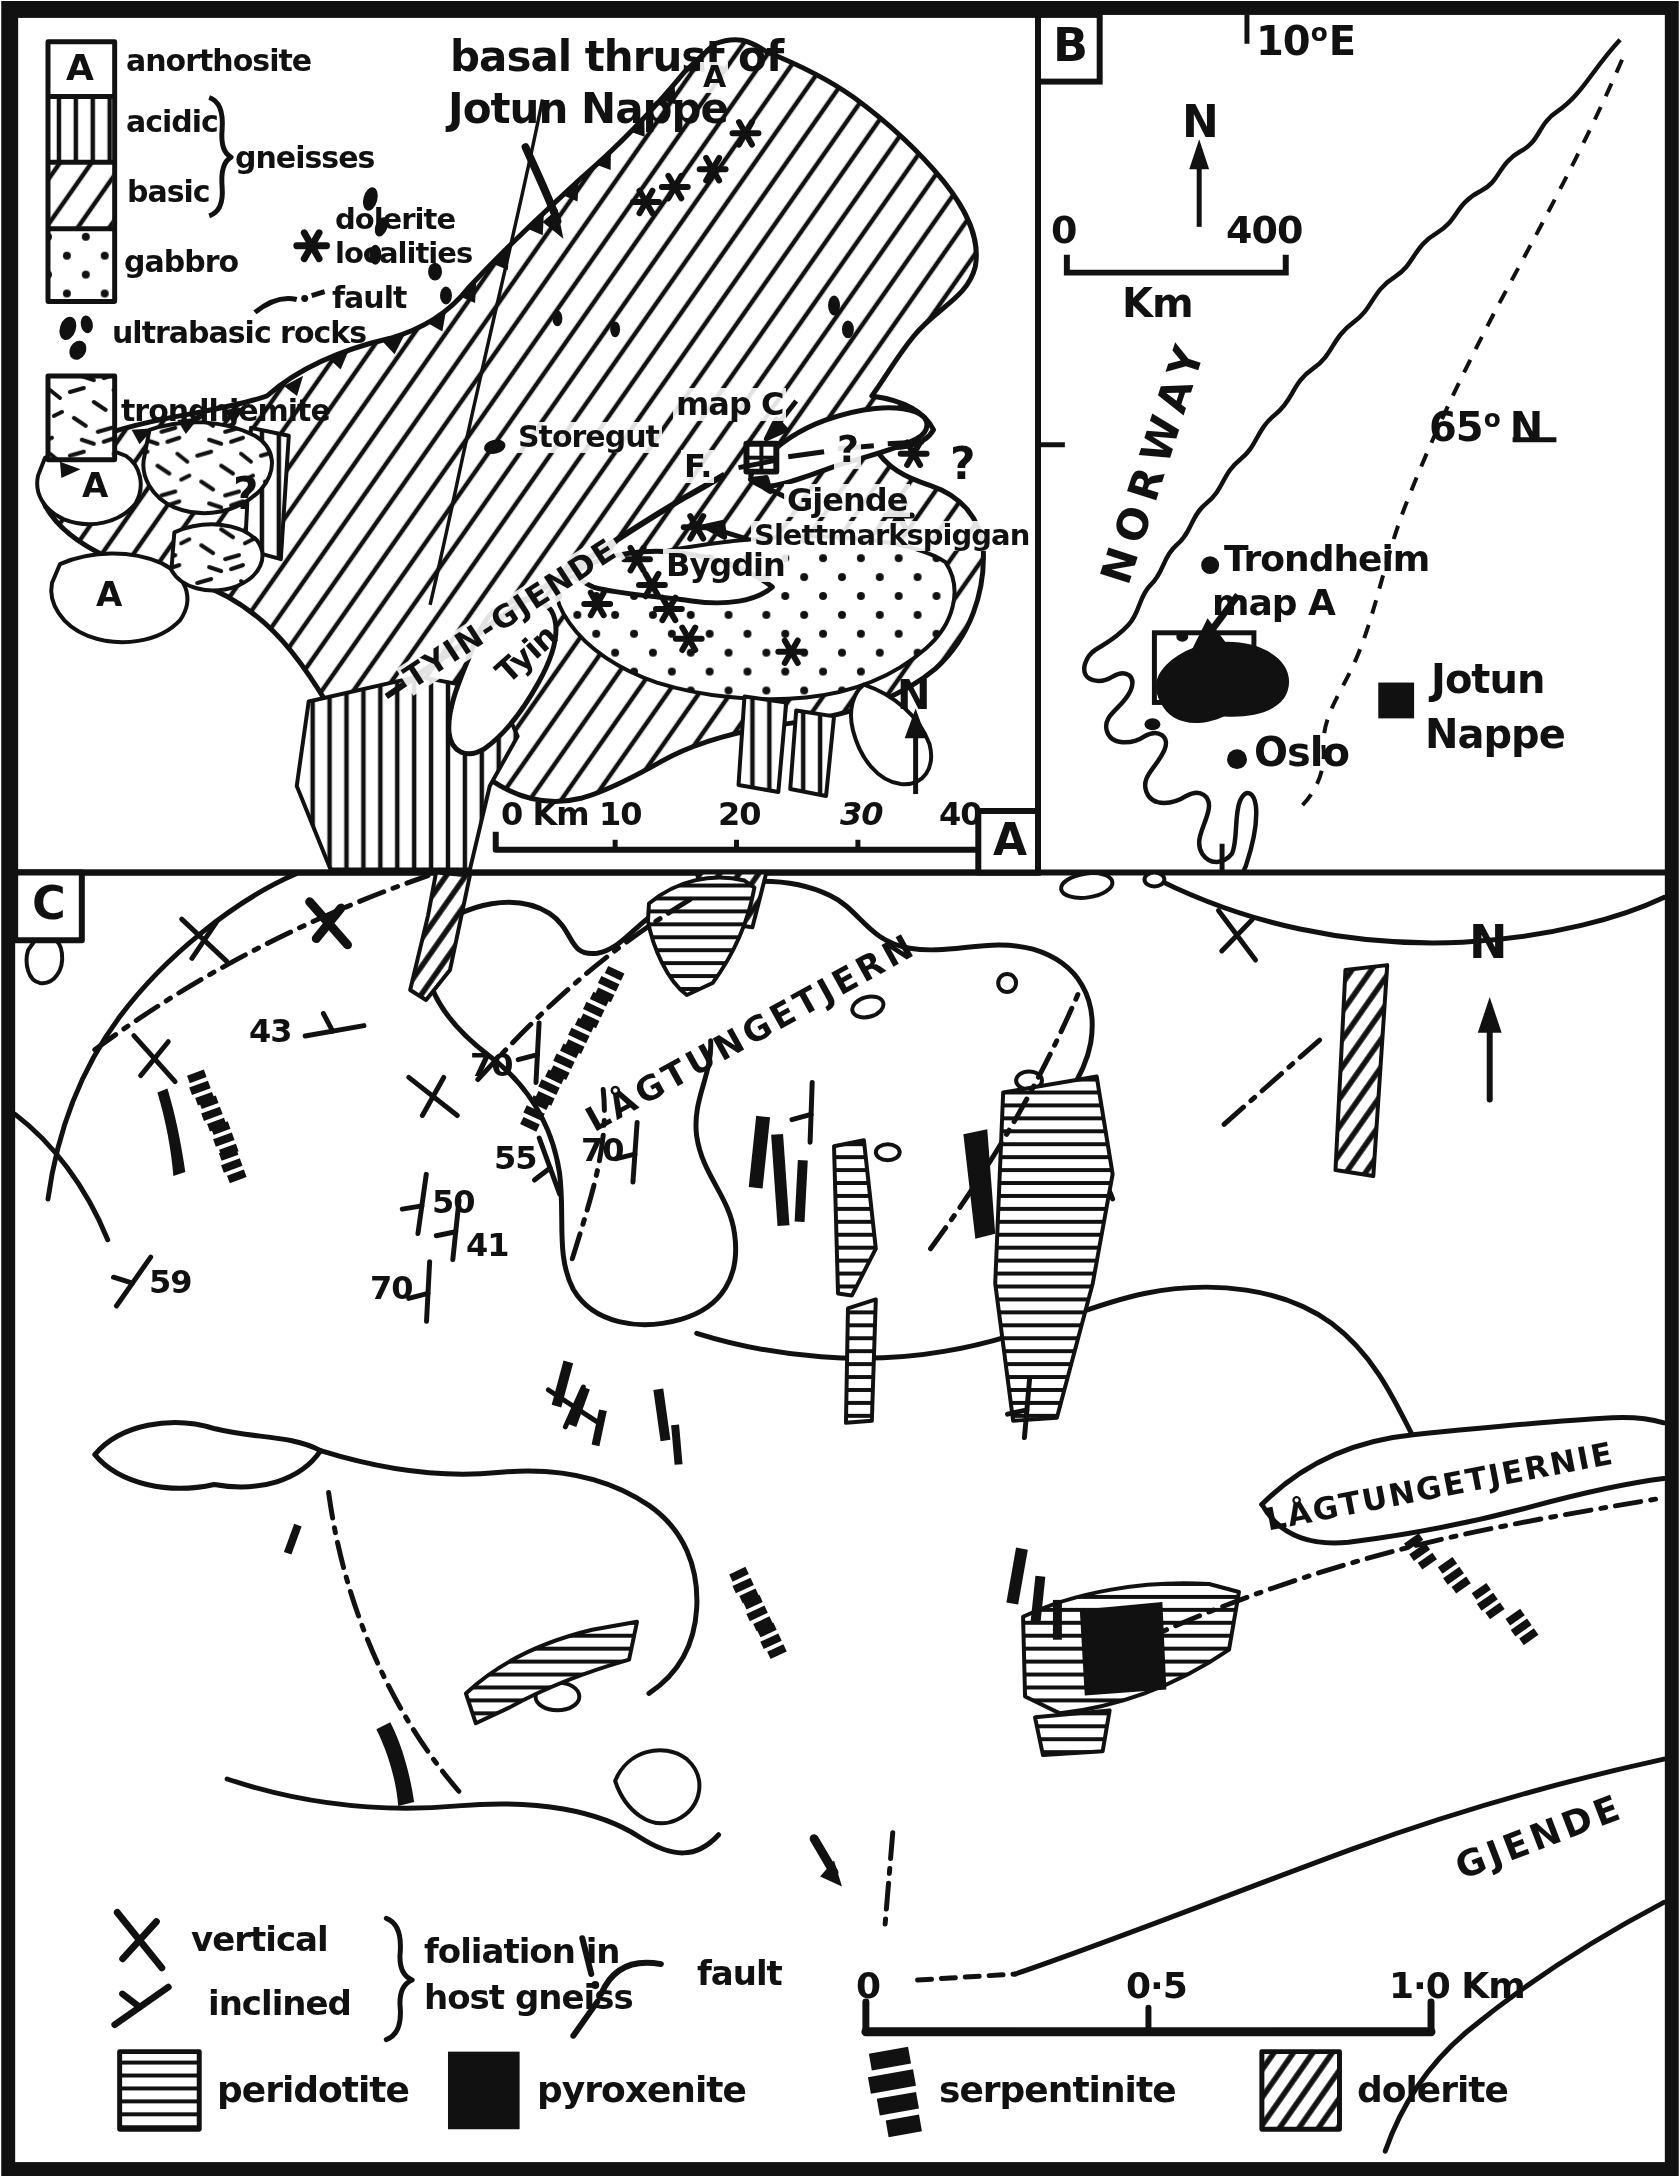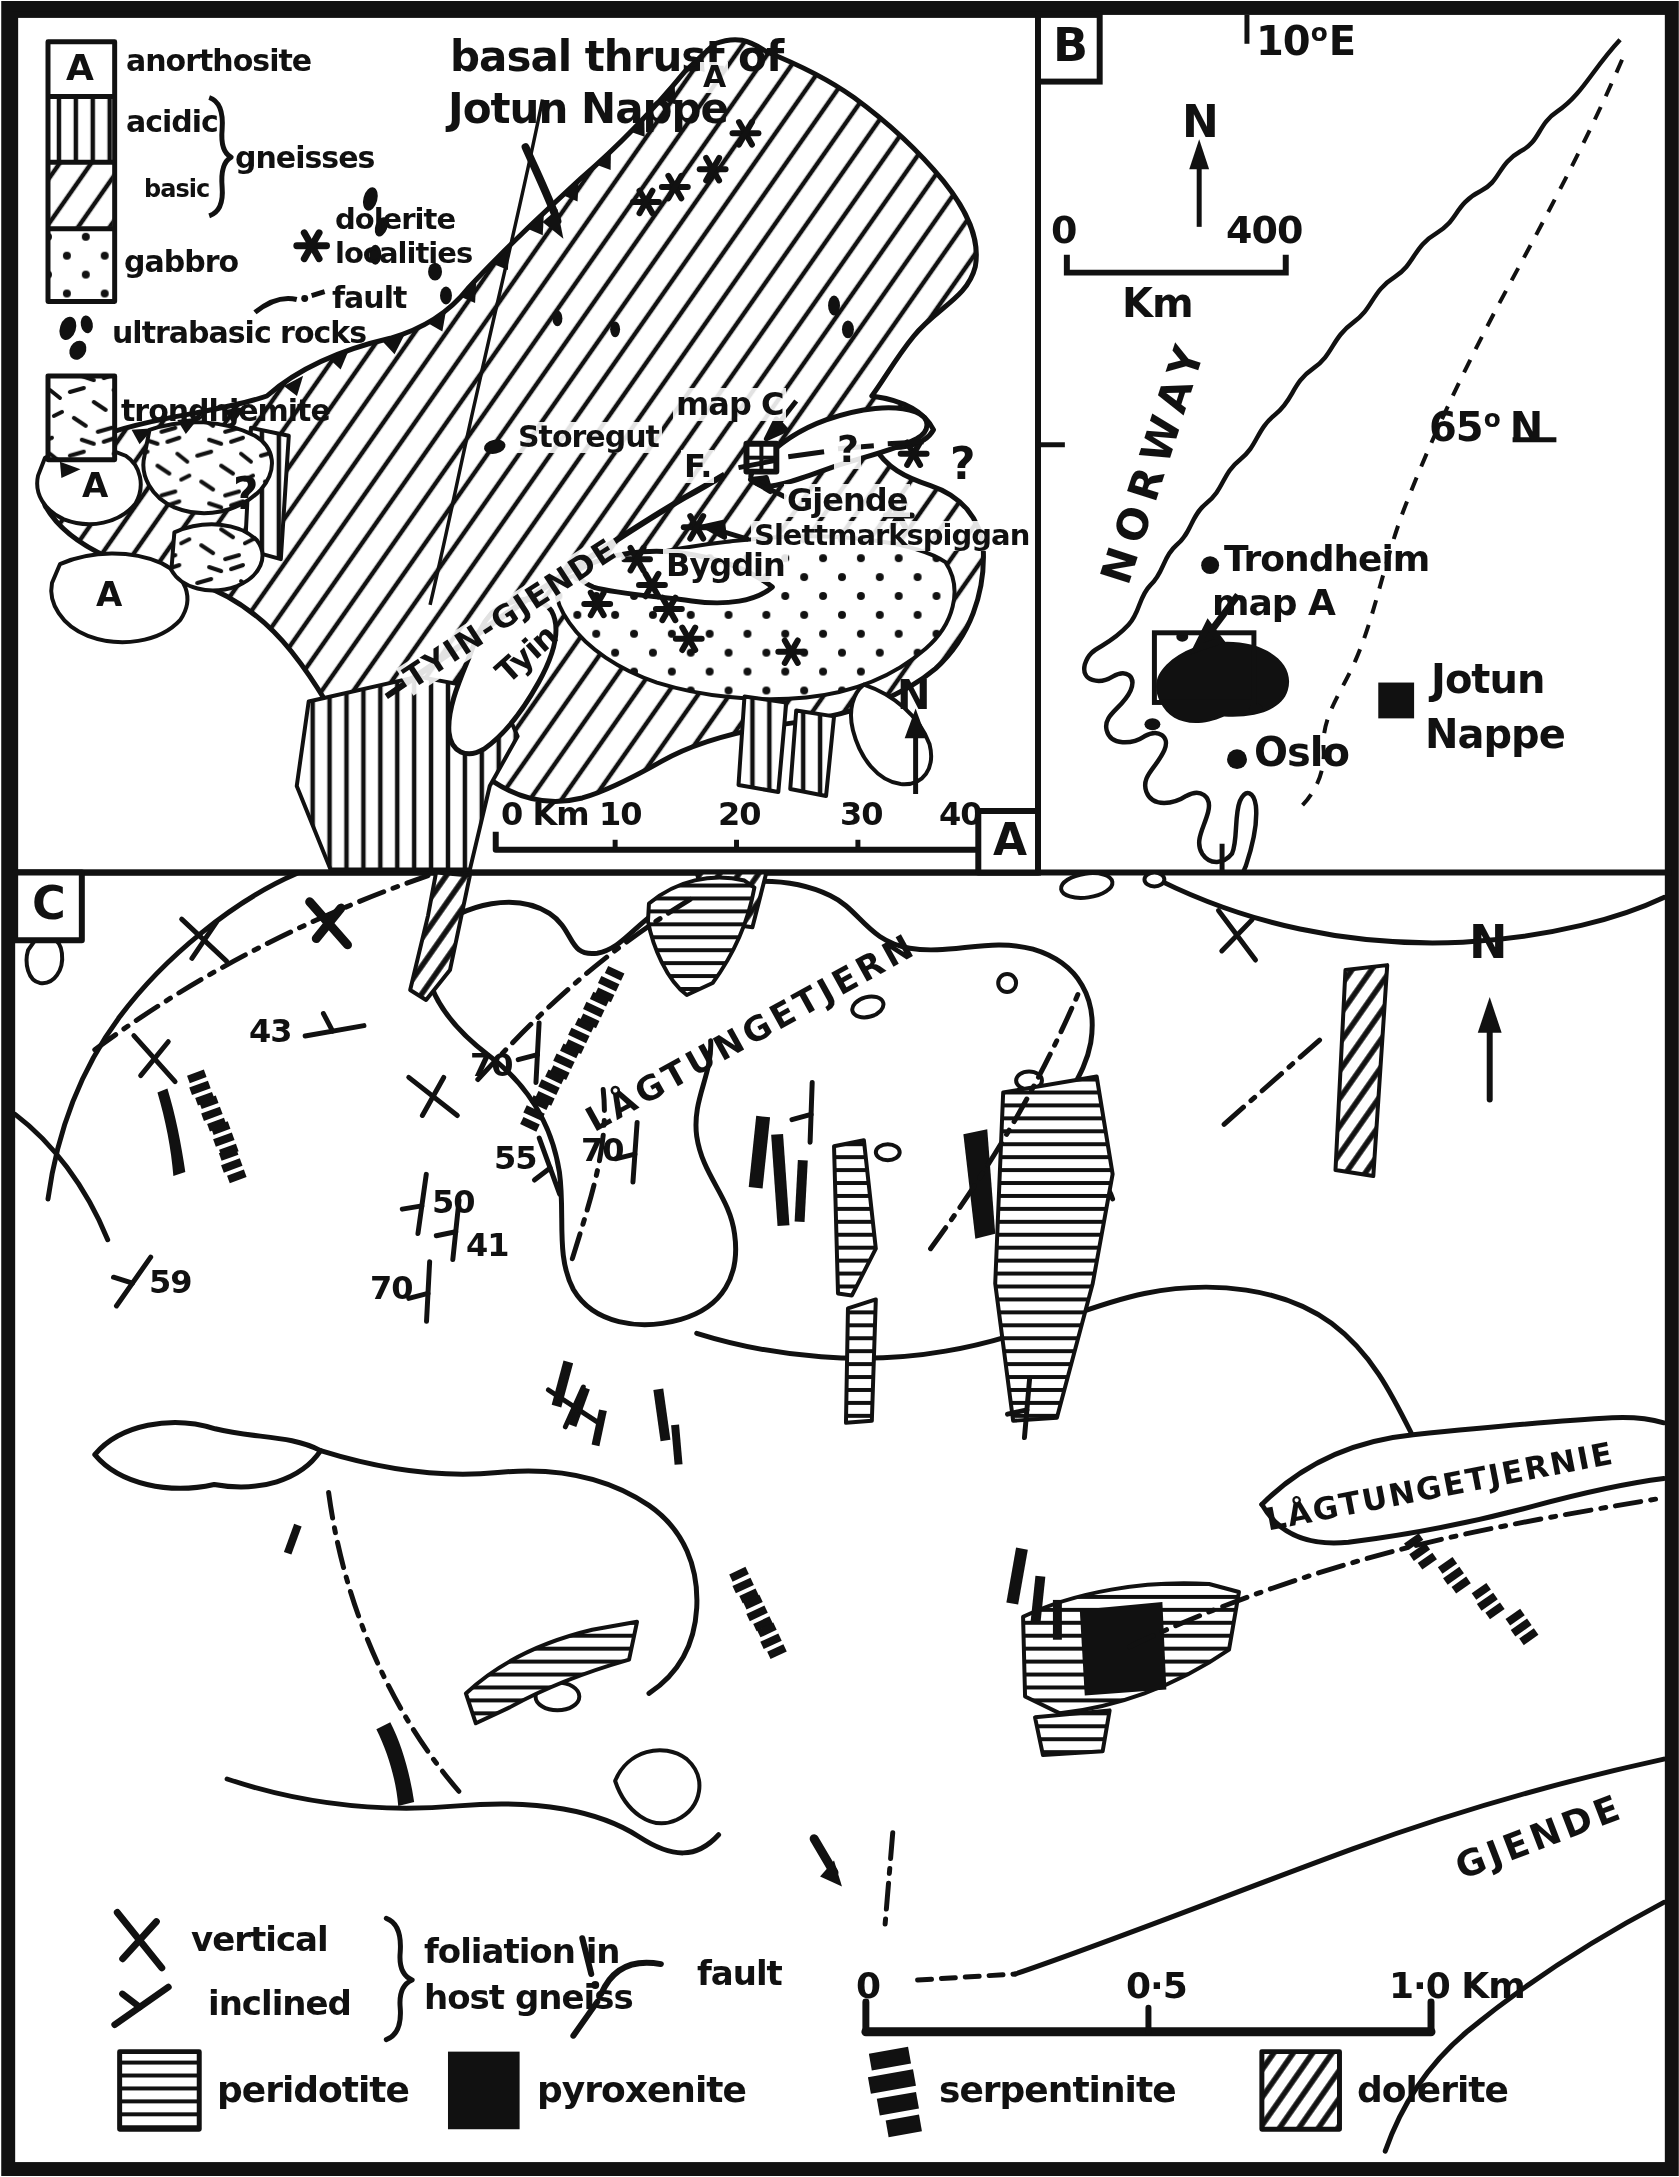--- a/index.html
+++ b/index.html
@@ -403,21 +403,21 @@
       <rect x="1268" y="2062" width="78" height="78" fill="url(#patDol)" stroke="#111" stroke-width="5"></rect>
     </g>
     <rect x="15" y="877" width="67" height="68" fill="#fff" stroke="#111" stroke-width="6"></rect>
   </g>
 </svg>
 
 <div class="lbl" style="left:66px;top:50px;font-size:36px;">A</div>
 <div class="lbl" style="left:126px;top:46px;font-size:30px;">anorthosite</div>
 <div class="lbl" style="left:126px;top:107px;font-size:30px;">acidic</div>
 <div class="lbl" style="left:235px;top:143px;font-size:30px;">gneisses</div>
-<div class="lbl" style="left:144px;top:177px;font-size:24px;">basic</div>
+<div class="lbl" style="left:127px;top:177px;font-size:30px;">basic</div>
 <div class="lbl" style="left:124px;top:247px;font-size:30px;">gabbro</div>
 <div class="lbl" style="left:335px;top:205px;font-size:29px;">dolerite</div>
 <div class="lbl" style="left:335px;top:239px;font-size:29px;">localities</div>
 <div class="lbl" style="left:332px;top:283px;font-size:30px;">fault</div>
 <div class="lbl" style="left:112px;top:318px;font-size:30px;">ultrabasic rocks</div>
 <div class="lbl" style="left:121px;top:396px;font-size:30px;">trondhjemite</div>
 
 <div class="lbl" style="left:450px;top:36px;font-size:42px;text-align:right;">basal thrust of</div>
 <div class="lbl" style="left:448px;top:88px;font-size:42px;">Jotun Nappe</div>
 
@@ -433,21 +433,21 @@
 <div class="lbl bgw" style="left:834px;top:430px;font-size:38px;">?</div>
 <div class="lbl bgw" style="left:947px;top:442px;font-size:44px;">?</div>
 <div class="lbl" style="left:82px;top:468px;font-size:34px;">A</div>
 <div class="lbl" style="left:96px;top:577px;font-size:34px;">A</div>
 <div class="lbl bgw" style="left:700px;top:62px;font-size:30px;">A</div>
 <div class="lbl" style="left:897px;top:675px;font-size:40px;">N</div>
 
 <div class="lbl" style="left:501px;top:798px;font-size:32px;">0 Km</div>
 <div class="lbl" style="left:599px;top:798px;font-size:32px;">10</div>
 <div class="lbl" style="left:718px;top:798px;font-size:32px;">20</div>
-<div class="lbl" style="left:840px;top:798px;font-size:32px;">30</div>
+<div class="lbl" style="left:840px;top:798px;font-size:32px;font-style:italic;">30</div>
 <div class="lbl" style="left:939px;top:798px;font-size:32px;">40</div>
 <div class="lbl" style="left:993px;top:818px;font-size:44px;">A</div>
 
 <div class="lbl" style="left:1053px;top:22px;font-size:46px;">B</div>
 <div class="lbl" style="left:1256px;top:20px;font-size:40px;"><span>10</span><sup class="deg">o</sup><span>E</span></div>
 <div class="lbl" style="left:1182px;top:100px;font-size:44px;">N</div>
 <div class="lbl" style="left:1051px;top:211px;font-size:38px;">0</div>
 <div class="lbl" style="left:1226px;top:211px;font-size:38px;">400</div>
 <div class="lbl" style="left:1122px;top:283px;font-size:40px;">Km</div>
 <div class="lbl ctr sp8" style="left:1005px;top:440px;width:299px;font-size:42px;transform:rotate(-72deg);">NORWAY</div>

